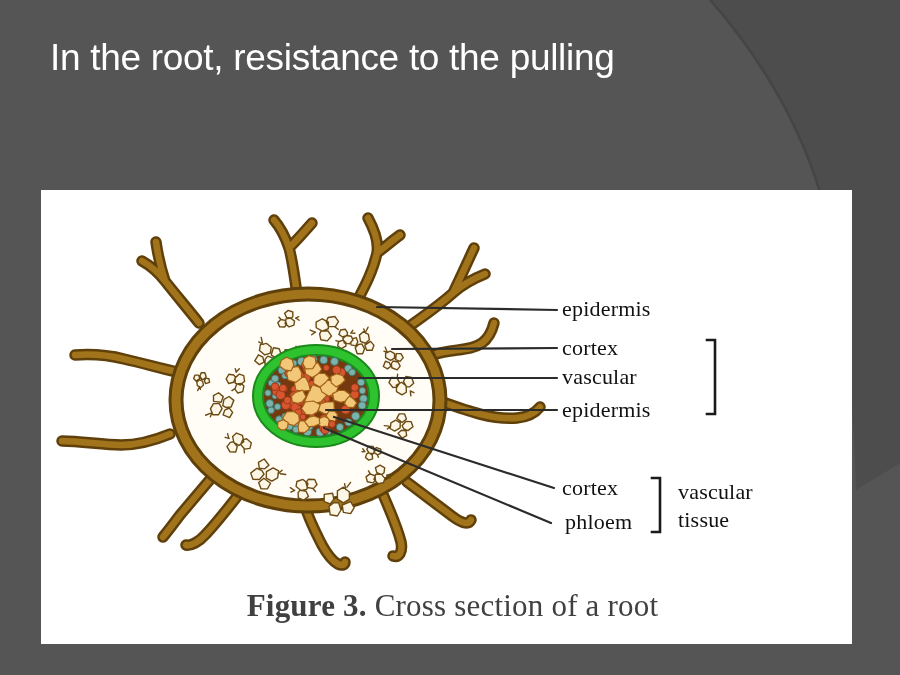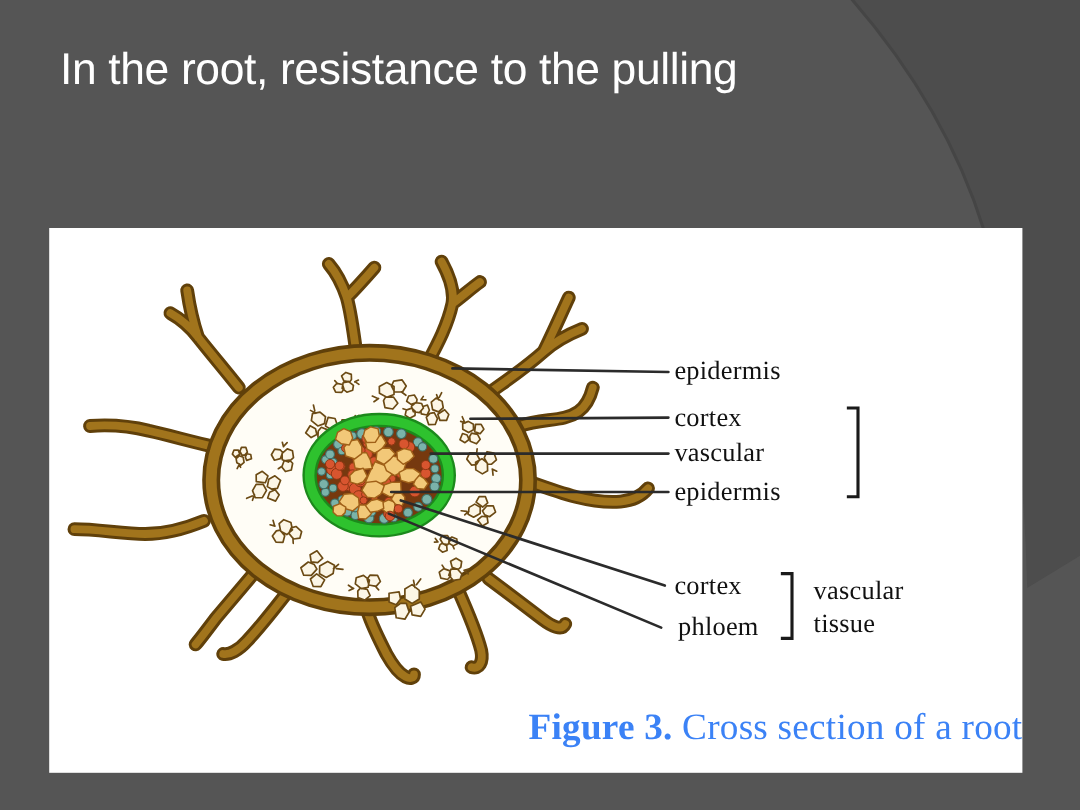--- a/index.html
+++ b/index.html
@@ -19,22 +19,22 @@
   .diagram{position:absolute;left:0;top:0;}
   .lbl{
     position:absolute;transform:translateY(-50%);
     font-size:22px;color:#111111;white-space:nowrap;letter-spacing:0.2px;
   }
   .grp{
     position:absolute;font-size:22px;line-height:28px;color:#111111;
     white-space:nowrap;letter-spacing:0.2px;
   }
   .caption{
-    position:absolute;left:12px;right:0;top:398px;text-align:right;
-    font-size:31px;color:#3b82f6;letter-spacing:0.2px;
+    position:absolute;left:12px;right:0;top:398px;text-align:center;
+    font-size:31px;color:#404040;letter-spacing:0.2px;
   }
   .caption b{font-weight:700;}
 </style>
 </head>
 <body>
 
 <div class="slide">
 
   <svg class="bg-decor" width="900" height="675" viewBox="0 0 900 675">
     <path d="M706,-5 Q788,88 820,192 Q852,330 856,490 L902,462 L902,-5 Z" fill="#4d4d4d"></path>

